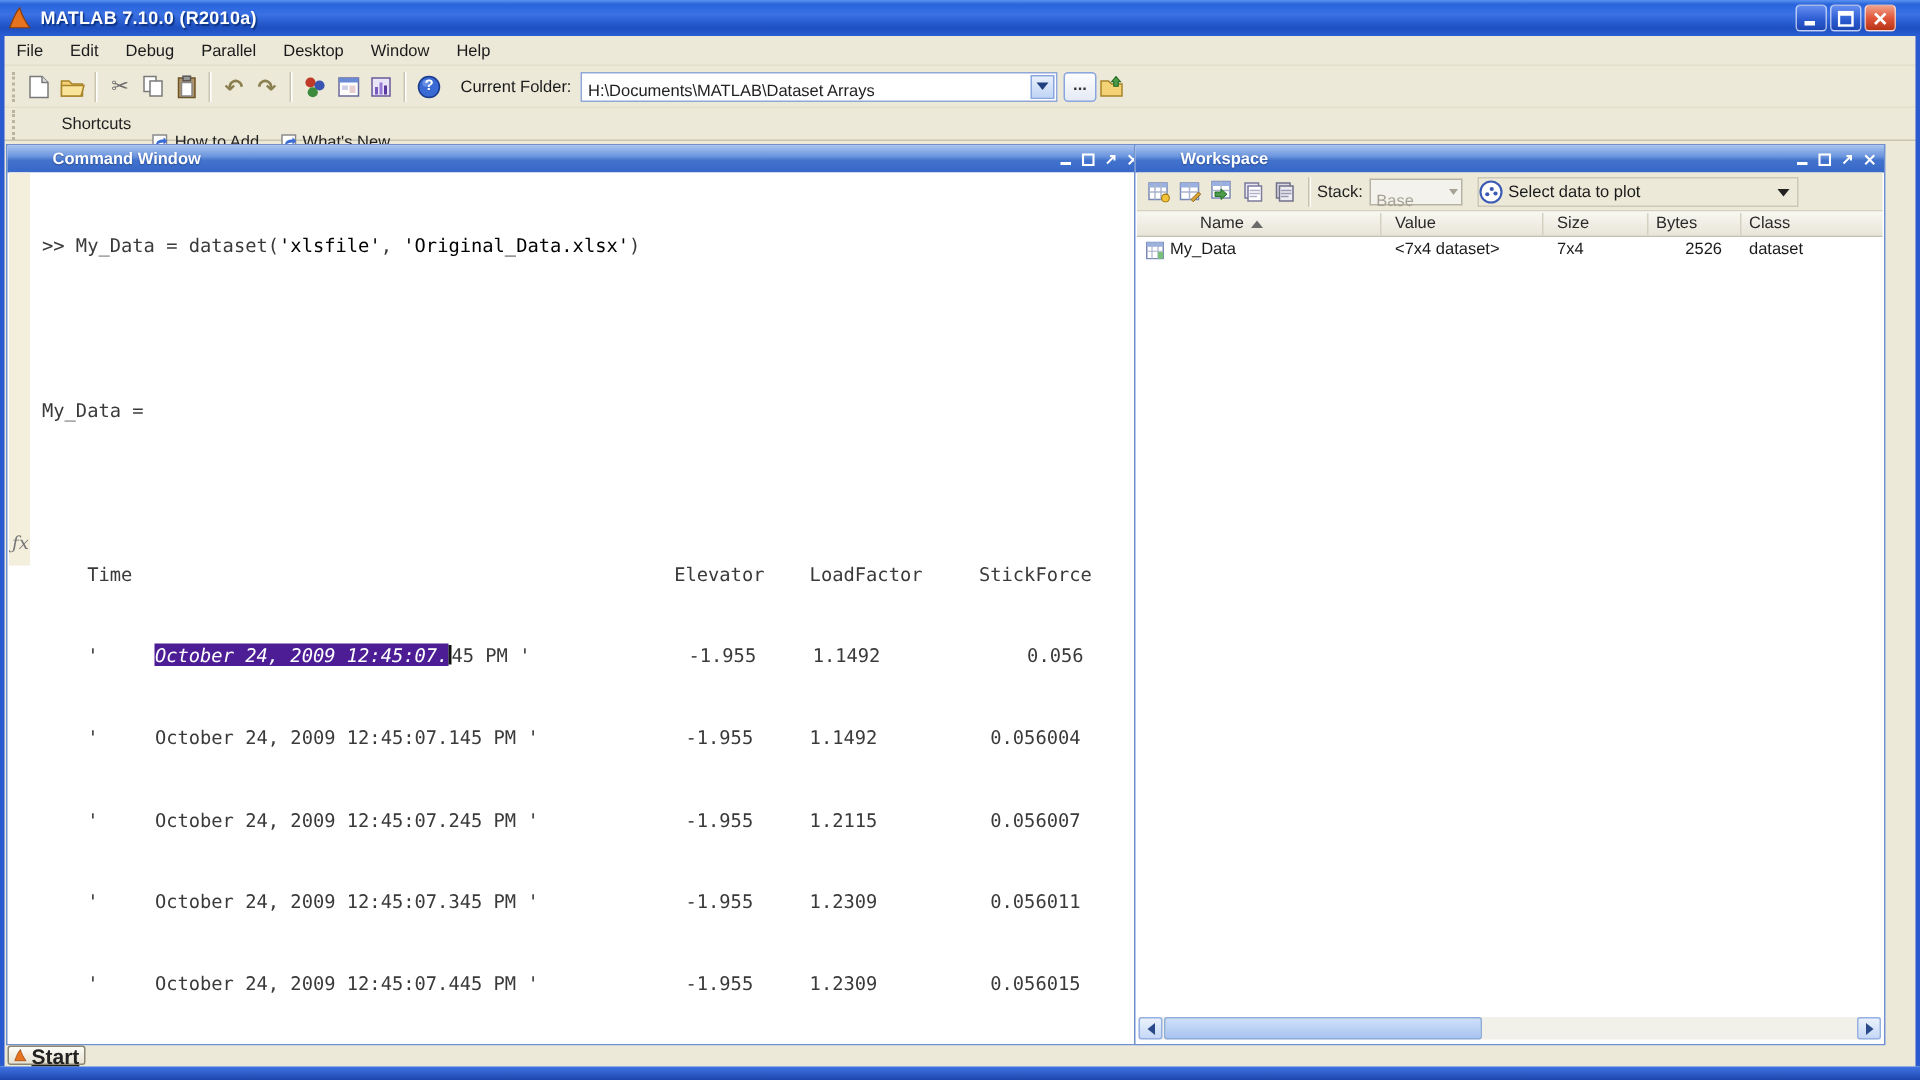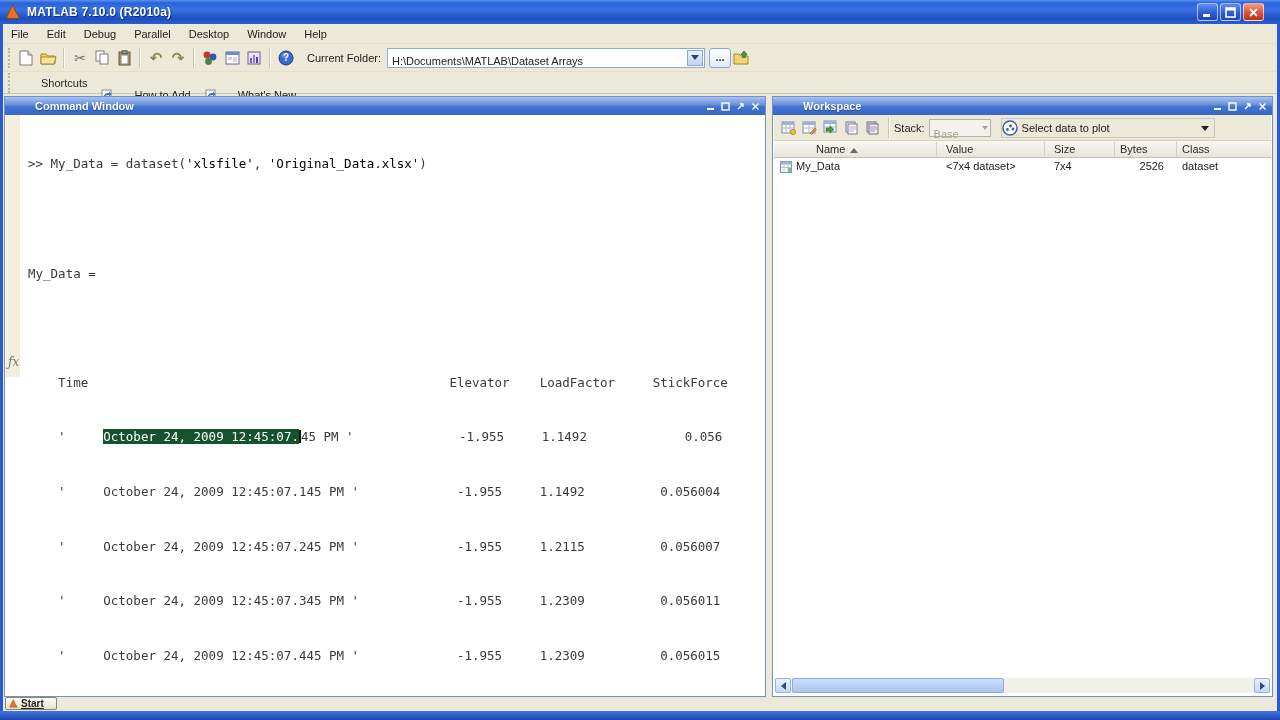--- a/index.html
+++ b/index.html
@@ -56,42 +56,42 @@
   .tri-down { width:0; height:0; border-left:4px solid transparent; border-right:4px solid transparent; border-top:5px solid #204080; }
   .browse-btn {
     width:22px; height:20px; margin-left:4px; background:linear-gradient(to bottom,#fefefe,#e4e9f4);
     border:1px solid #88a6e0; border-radius:3px; text-align:center; line-height:16px; font-weight:bold; color:#333;
   }
   .shortcutbar {
     position:absolute; left:3px; top:72px; width:1274px; height:22px;
     background:#ece9d8; display:flex; align-items:center; padding-left:4px;
     border-bottom:1px solid #c9c5b0;
   }
-  .shortcutbar .sc-item { display:flex; align-items:center; gap:22px; margin-left:14px;margin-top:24px; }
+  .shortcutbar .sc-item { display:flex; align-items:center; gap:4px; margin-left:14px;margin-top:24px; }
   
   .panel { position:absolute; background:#fff; border:1px solid #6f8fce; }
   .panel-title {
     position:absolute; left:0; top:0; right:0; height:18px;
     background:linear-gradient(to bottom,#a9c3f0 0%,#6b95dd 40%,#4273cc 55%,#3767c8 100%);
     display:flex; align-items:center; padding-left:6px;
   }
   .panel-title .pt-text { color:#fff; font-weight:bold; font-size:11px; text-shadow:0 1px 1px #2a4a90;padding-left:24px; }
   .pt-btns { position:absolute; right:4px; top:3px; display:flex; gap:3px; }
   .pt-btn { width:12px; height:12px; display:flex; align-items:center; justify-content:center; color:#fff; font-size:9px; line-height:1; }
   
   .cw-body { position:absolute; left:1px; right:1px; top:18px; bottom:1px; background:#fff; overflow:hidden; }
   .cw-gutter { position:absolute; left:0; top:0; width:14px; height:262px; background:#f3efdc; }
   .cw-text {
     position:absolute; left:22px; top:4px;
     font-family:"DejaVu Sans Mono","Liberation Mono",monospace;
     font-size:12.5px; line-height:18.2px; color:#3a3a3a; white-space:pre;
   }
   .cw-line { height:18.2px; white-space:pre; }
   .str { color:#000000; }
-  .sel { background:#14532d; color:#fff; }
+  .sel { background:#4c1d95; color:#fff;font-style:italic; }
   .caret { display:inline-block; width:2px; height:13px; background:#111; vertical-align:-2px; }
   .fx-label {
     position:absolute; left:2px; top:240px; font-family:"DejaVu Serif",serif;
     font-style:italic; font-size:12px; color:#777;
   }
   
   .ws-toolbar {
     position:absolute; left:1px; right:1px; top:18px; height:26px; background:#ece9d8;
     border-bottom:1px solid #d6d2c0; display:flex; align-items:center; padding-left:5px;
   }
@@ -130,21 +130,21 @@
   }
   .tri-left  { width:0; height:0; border-top:4px solid transparent; border-bottom:4px solid transparent; border-right:5px solid #2a4a8c; }
   .tri-right { width:0; height:0; border-top:4px solid transparent; border-bottom:4px solid transparent; border-left:5px solid #2a4a8c; }
   
   .statusbar { position:absolute; left:3px; top:697px; width:1274px; height:14px; background:#ece9d8; }
   .start-btn {
     position:absolute; left:2px; top:0px; width:52px; height:13px;
     background:linear-gradient(to bottom,#fdfdf8,#e6e2d2); border:1px solid #8a8670; border-radius:2px;
     display:flex; align-items:center; gap:3px; padding-left:3px;
   }
-  .start-btn span { font-size:10px; font-weight:bold; color:#222;text-decoration:underline; }
+  .start-btn span { font-size:14px; font-weight:bold; color:#222;text-decoration:underline; }
   .border-left, .border-right { position:absolute; top:24px; width:3px; height:687px; background:#2a5ad0; }
   .border-left { left:0; } .border-right { right:0; }
   .taskbar { position:absolute; left:0; top:711px; width:1280px; height:9px;
     background:linear-gradient(to bottom,#3f74e4,#1e46ac); }
   svg { display:block; }
 </style>
 </head>
 <body>
 
 <div id="app">
@@ -324,21 +324,21 @@
         <div class="cw-line">    '     October 24, 2009 12:45:07.345 PM '             -1.955     1.2309          0.056011</div>
         <div class="cw-line">    '     October 24, 2009 12:45:07.445 PM '             -1.955     1.2309          0.056015</div>
         
         
         
         
       </div>
     </div>
   </div>
 
-  <div class="panel" style="left:772px; top:96px; width:501px; height:601px;">
+  <div class="panel" style="left:756px; top:96px; width:501px; height:601px;">
     <div class="panel-title">
       <span class="pt-text">Workspace</span>
       <span class="pt-btns">
         <span class="pt-btn">
             <svg width="9" height="9" viewBox="0 0 9 9">
               <rect x="1" y="6" width="7" height="2" fill="#fff"></rect>
             </svg>
           </span>
         <span class="pt-btn">
             <svg width="9" height="9" viewBox="0 0 9 9">

